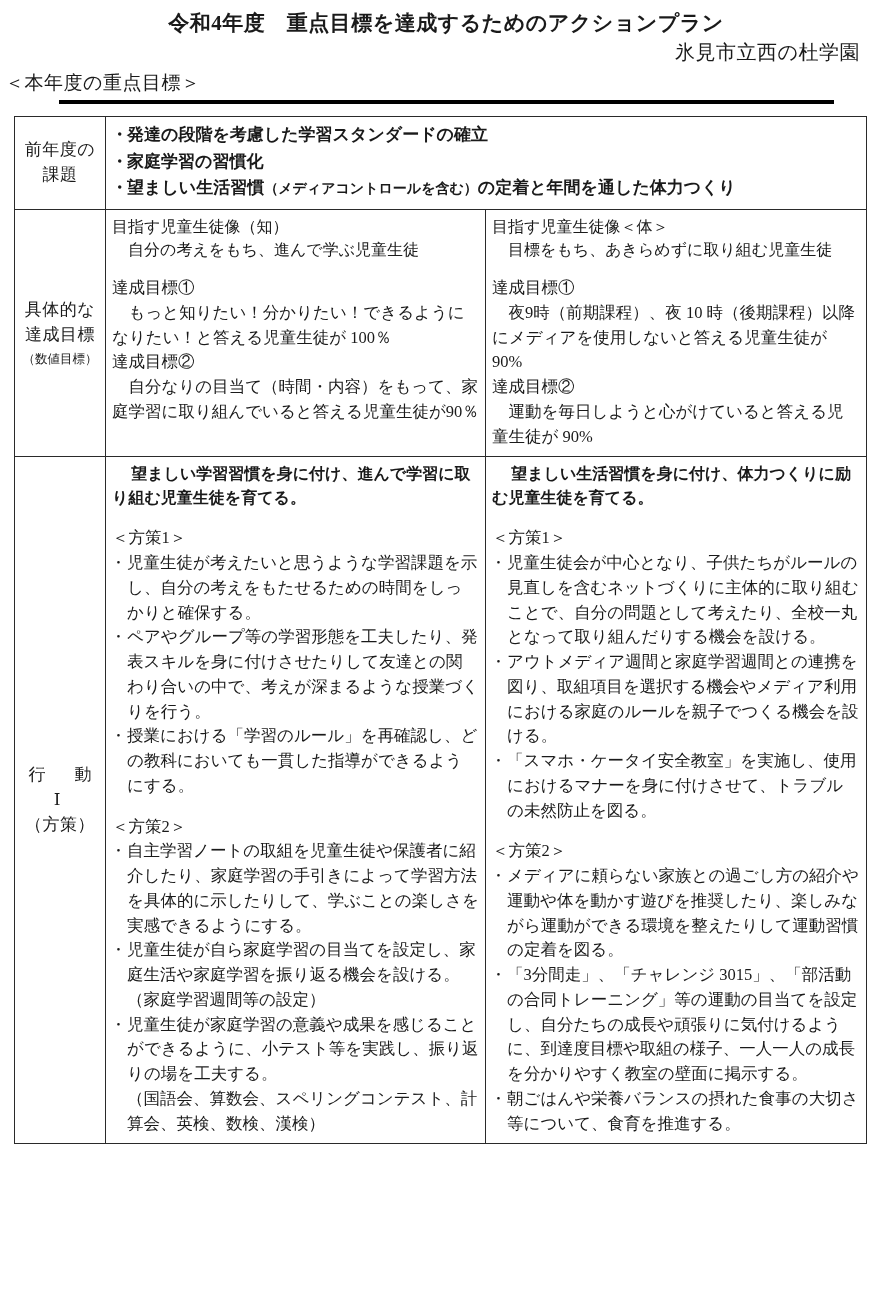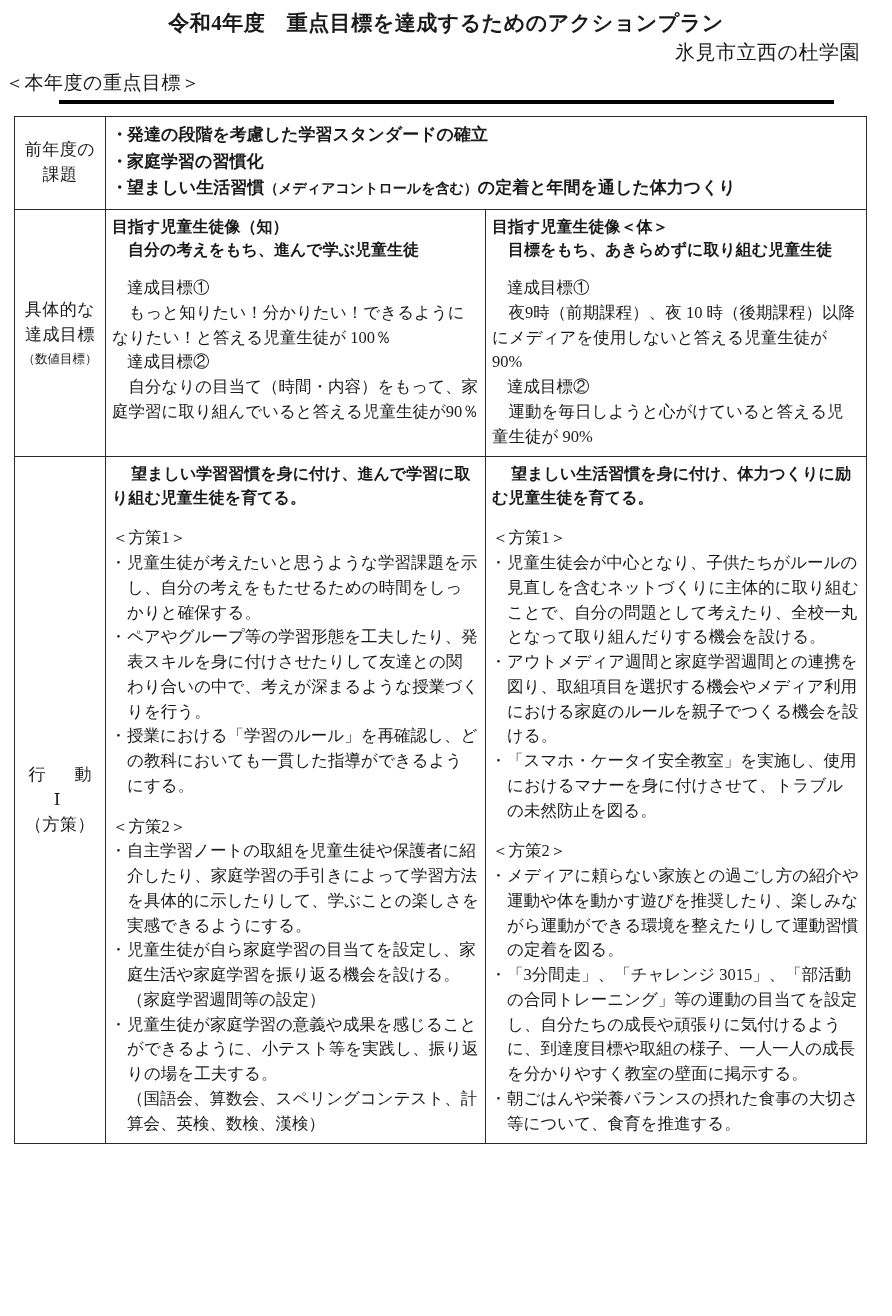--- a/index.html
+++ b/index.html
@@ -130,32 +130,32 @@
     position: absolute;
     left: -1px;
     top: 0;
   }
   .small-note {
     font-size: 14px;
   }
 
   
   .ideal-head {
-    font-weight: bold;
+    font-weight: normal;
     line-height: 1.45;
     font-family: "DejaVu Sans", "Liberation Sans", sans-serif;
     font-size: 16px;
   }
   .ideal-head .indent {
     display: block;
     text-indent: 1em;
   }
   .gap-line { height: 15px; }
 
-  .target-label { line-height: 1.5; margin-left: 15px; }
+  .target-label { line-height: 1.5; }
   .target-body {
     text-indent: 1em;
     line-height: 1.5;
   }
 
   
   .action-lead {
     font-weight: bold;
     font-family: "DejaVu Sans", "Liberation Sans", sans-serif;
     font-size: 16px;

